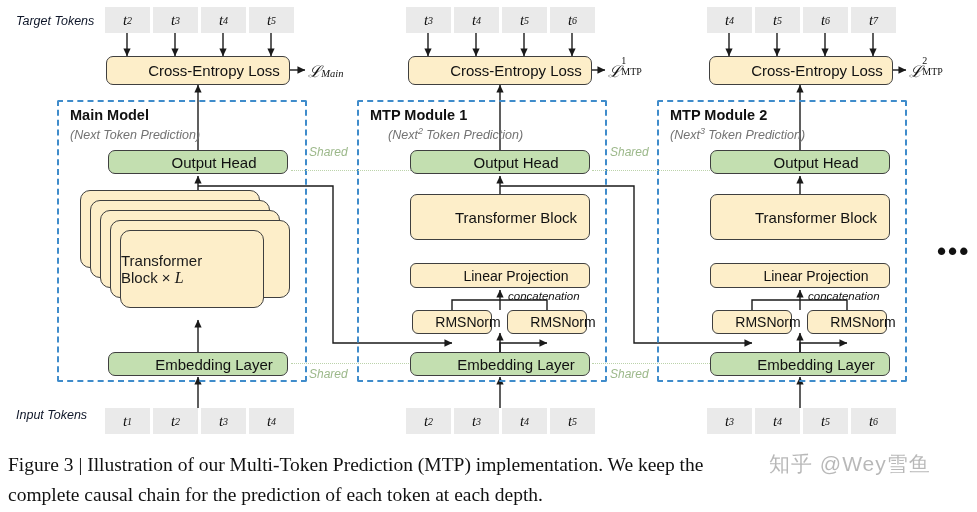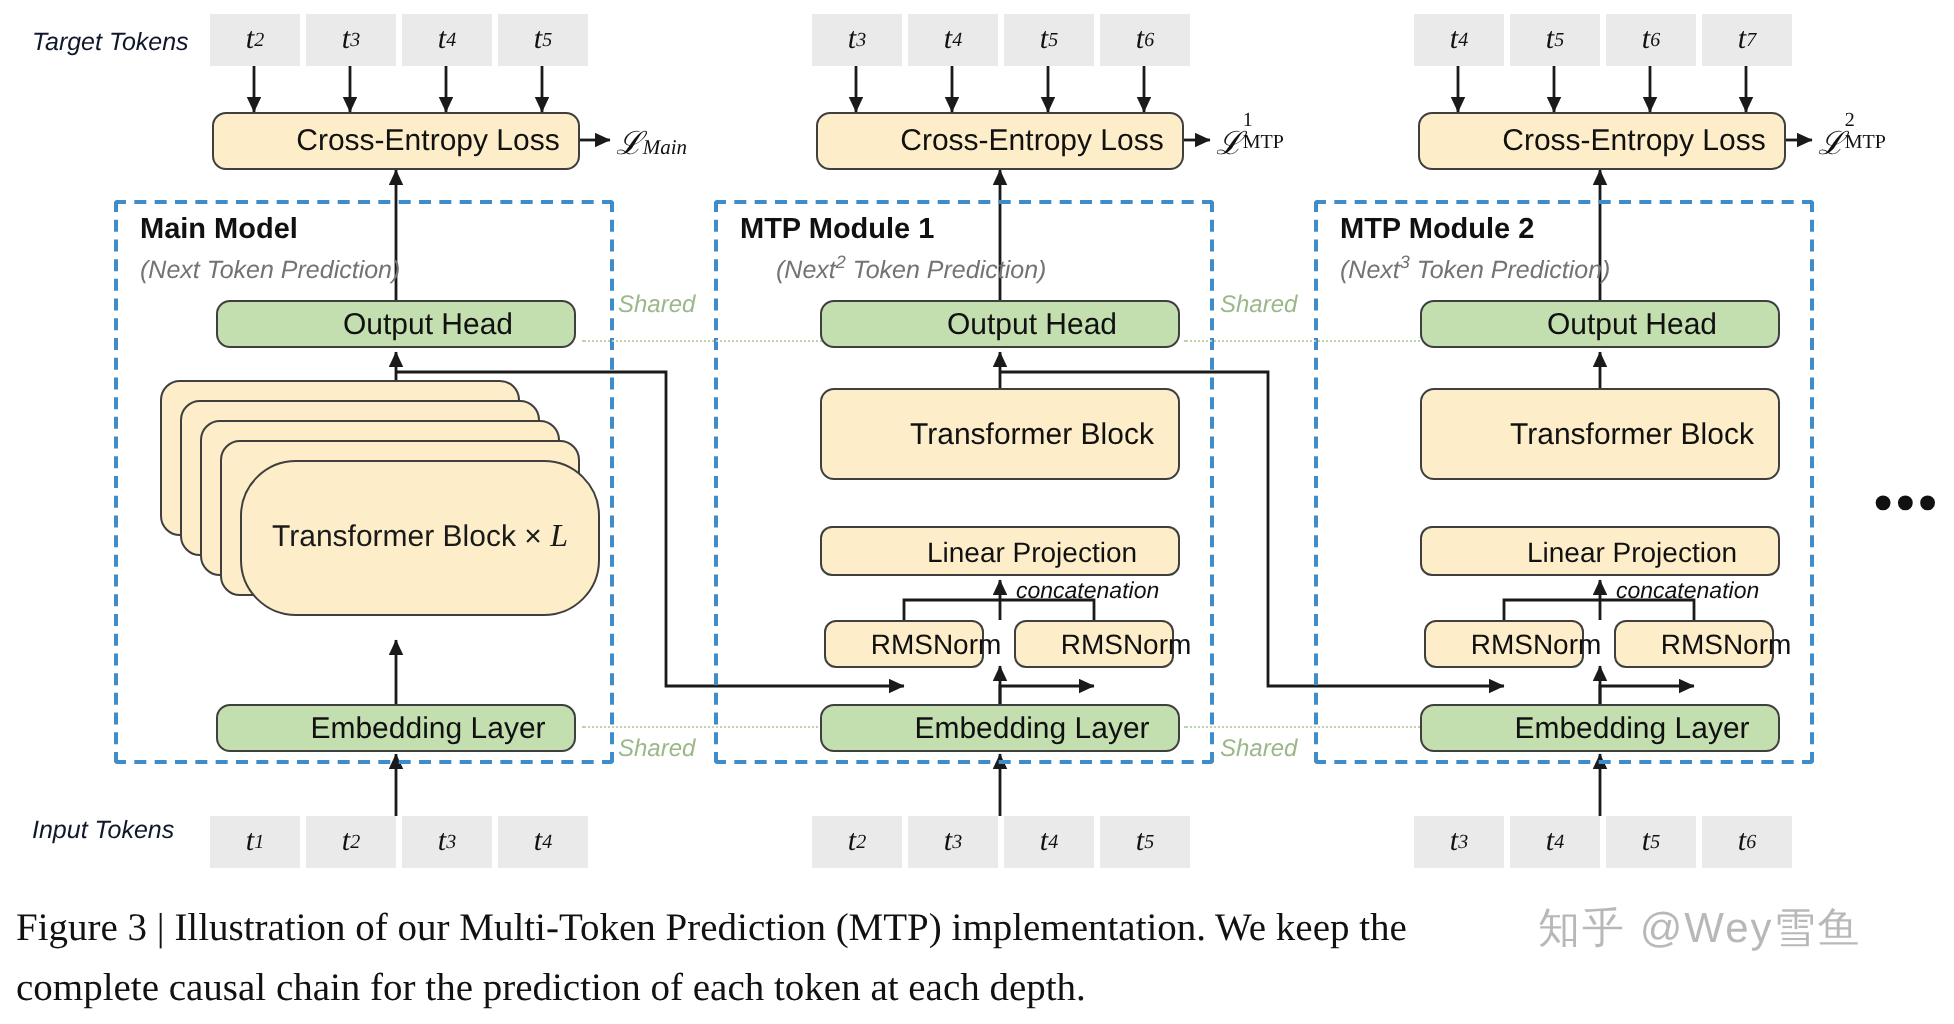--- a/index.html
+++ b/index.html
@@ -400,21 +400,21 @@
   </div>
   <div class="box green" style="left:710px; top:150px; width:180px; height:24px;">
     <span>Output Head</span>
   </div>
 
   <div class="deck" style="left:80px; top:190px; width:220px; height:130px;">
     <div class="layer" style="left:0px;  top:0px;  width:180px; height:78px;"></div>
     <div class="layer" style="left:10px; top:10px; width:180px; height:78px;"></div>
     <div class="layer" style="left:20px; top:20px; width:180px; height:78px;"></div>
     <div class="layer" style="left:30px; top:30px; width:180px; height:78px;"></div>
-    <div class="layer" style="left:40px; top:40px; width:180px; height:78px; display:flex; align-items:center; justify-content:center;border-radius:28px;">
+    <div class="layer" style="left:40px; top:40px; width:144px; height:78px; display:flex; align-items:center; justify-content:center;">
       <span style="font-size:15px;"><span>Transformer Block</span>&nbsp;×&nbsp;<i style="font-family:'Liberation Serif',serif;font-size:16px;">L</i></span>
     </div>
   </div>
 
   <div class="box yellow" style="left:410px; top:194px; width:180px; height:46px;">
     <span>Transformer Block</span>
   </div>
   <div class="box yellow small" style="left:410px; top:263px; width:180px; height:25px;">
     <span>Linear Projection</span>
   </div>

